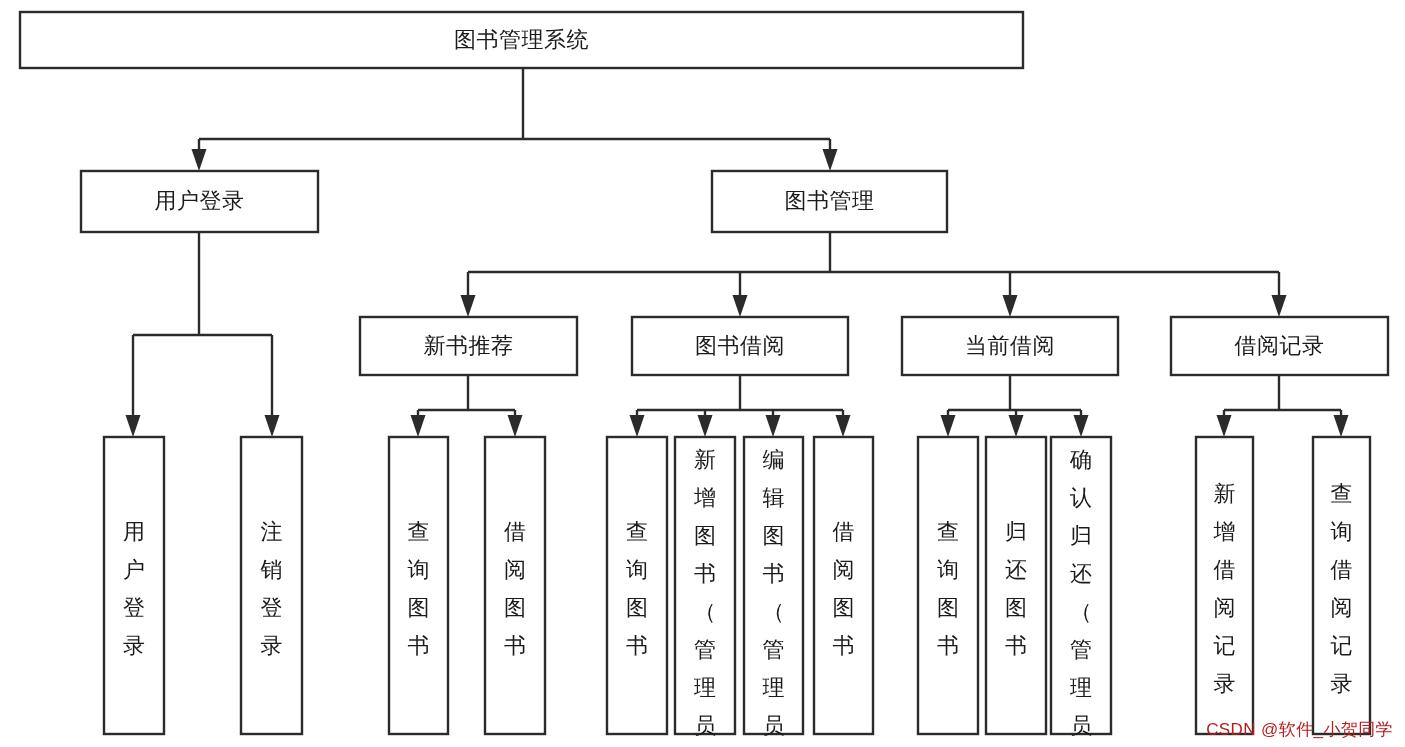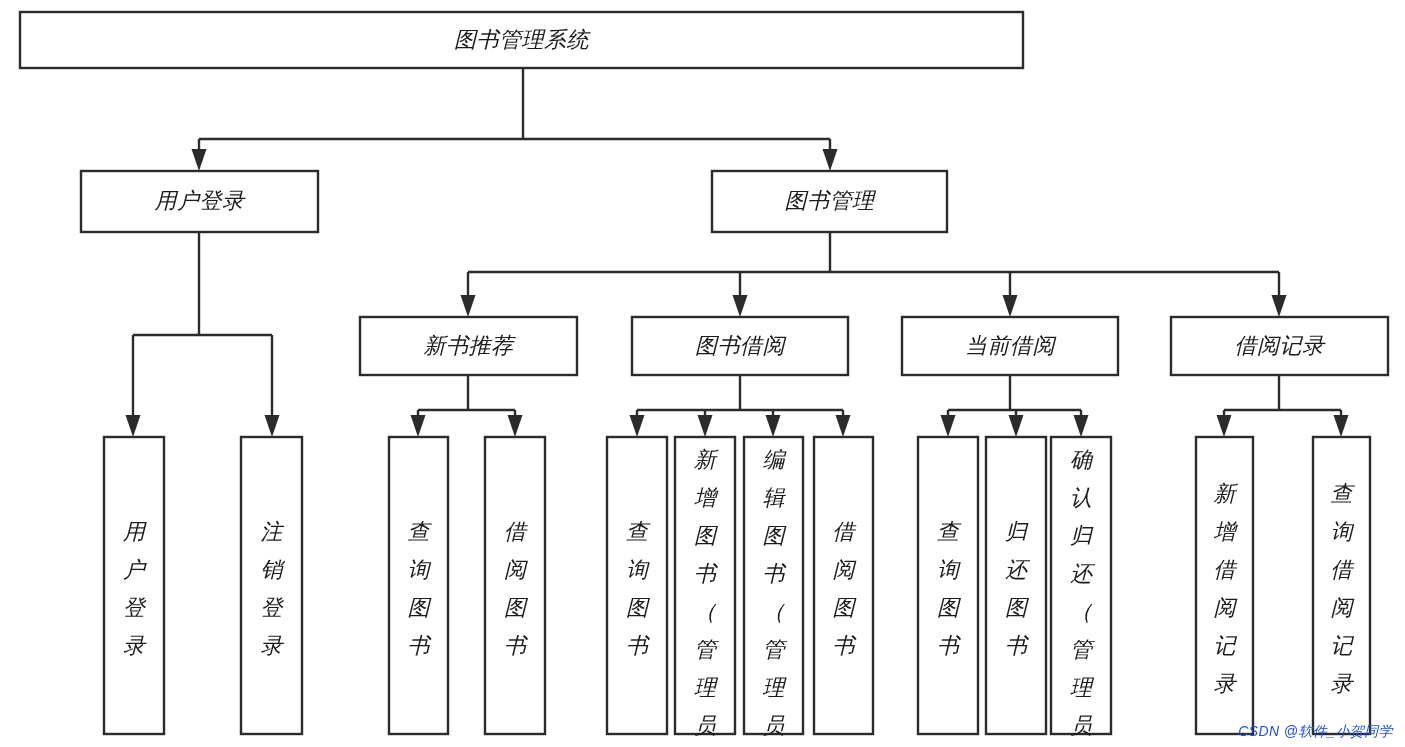--- a/index.html
+++ b/index.html
@@ -10,21 +10,20 @@
   }
   body {
     font-family: "Liberation Sans", "DejaVu Sans", sans-serif;
   }
   #diagram-root {
     position: relative;
     width: 1405px;
     height: 747px;
     background: #ffffff;
     overflow: hidden;
-    font-style: italic;
   }
   svg#flow {
     position: absolute;
     left: 0;
     top: 0;
     width: 1405px;
     height: 747px;
     display: block;
   }
   .node-rect {
@@ -54,22 +53,22 @@
     stroke-linecap: butt;
   }
   .arrow-head {
     fill: #2b2b2b;
     stroke: none;
   }
   .watermark {
     position: absolute;
     right: 12px;
     bottom: 6px;
-    color: #1d4ed8;
-    font-size: 14px;
+    color: #b91c1c;
+    font-size: 17px;
     font-family: "Liberation Sans", "DejaVu Sans", sans-serif;
     letter-spacing: 0.4px;
     white-space: nowrap;
     user-select: none;
     pointer-events: none;
   }
 </style>
 </head>
 <body>
 

